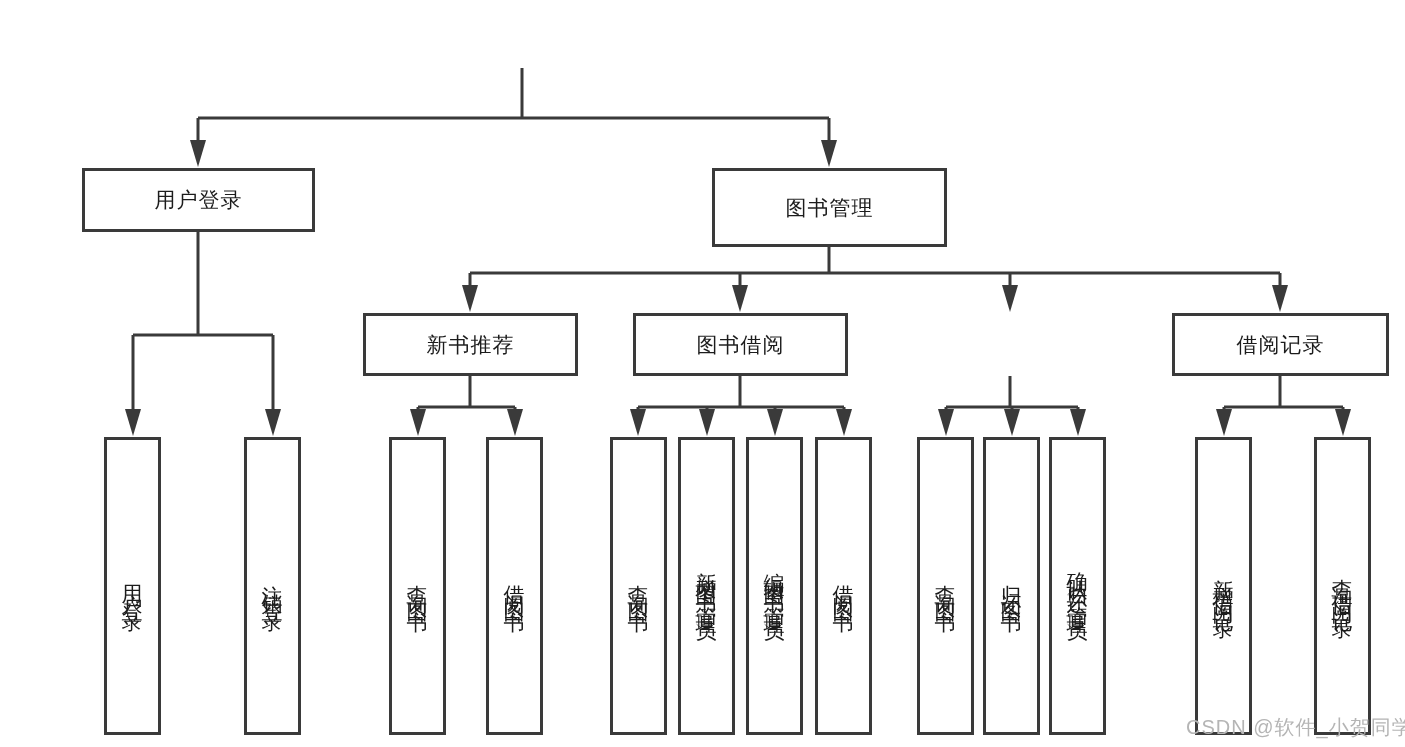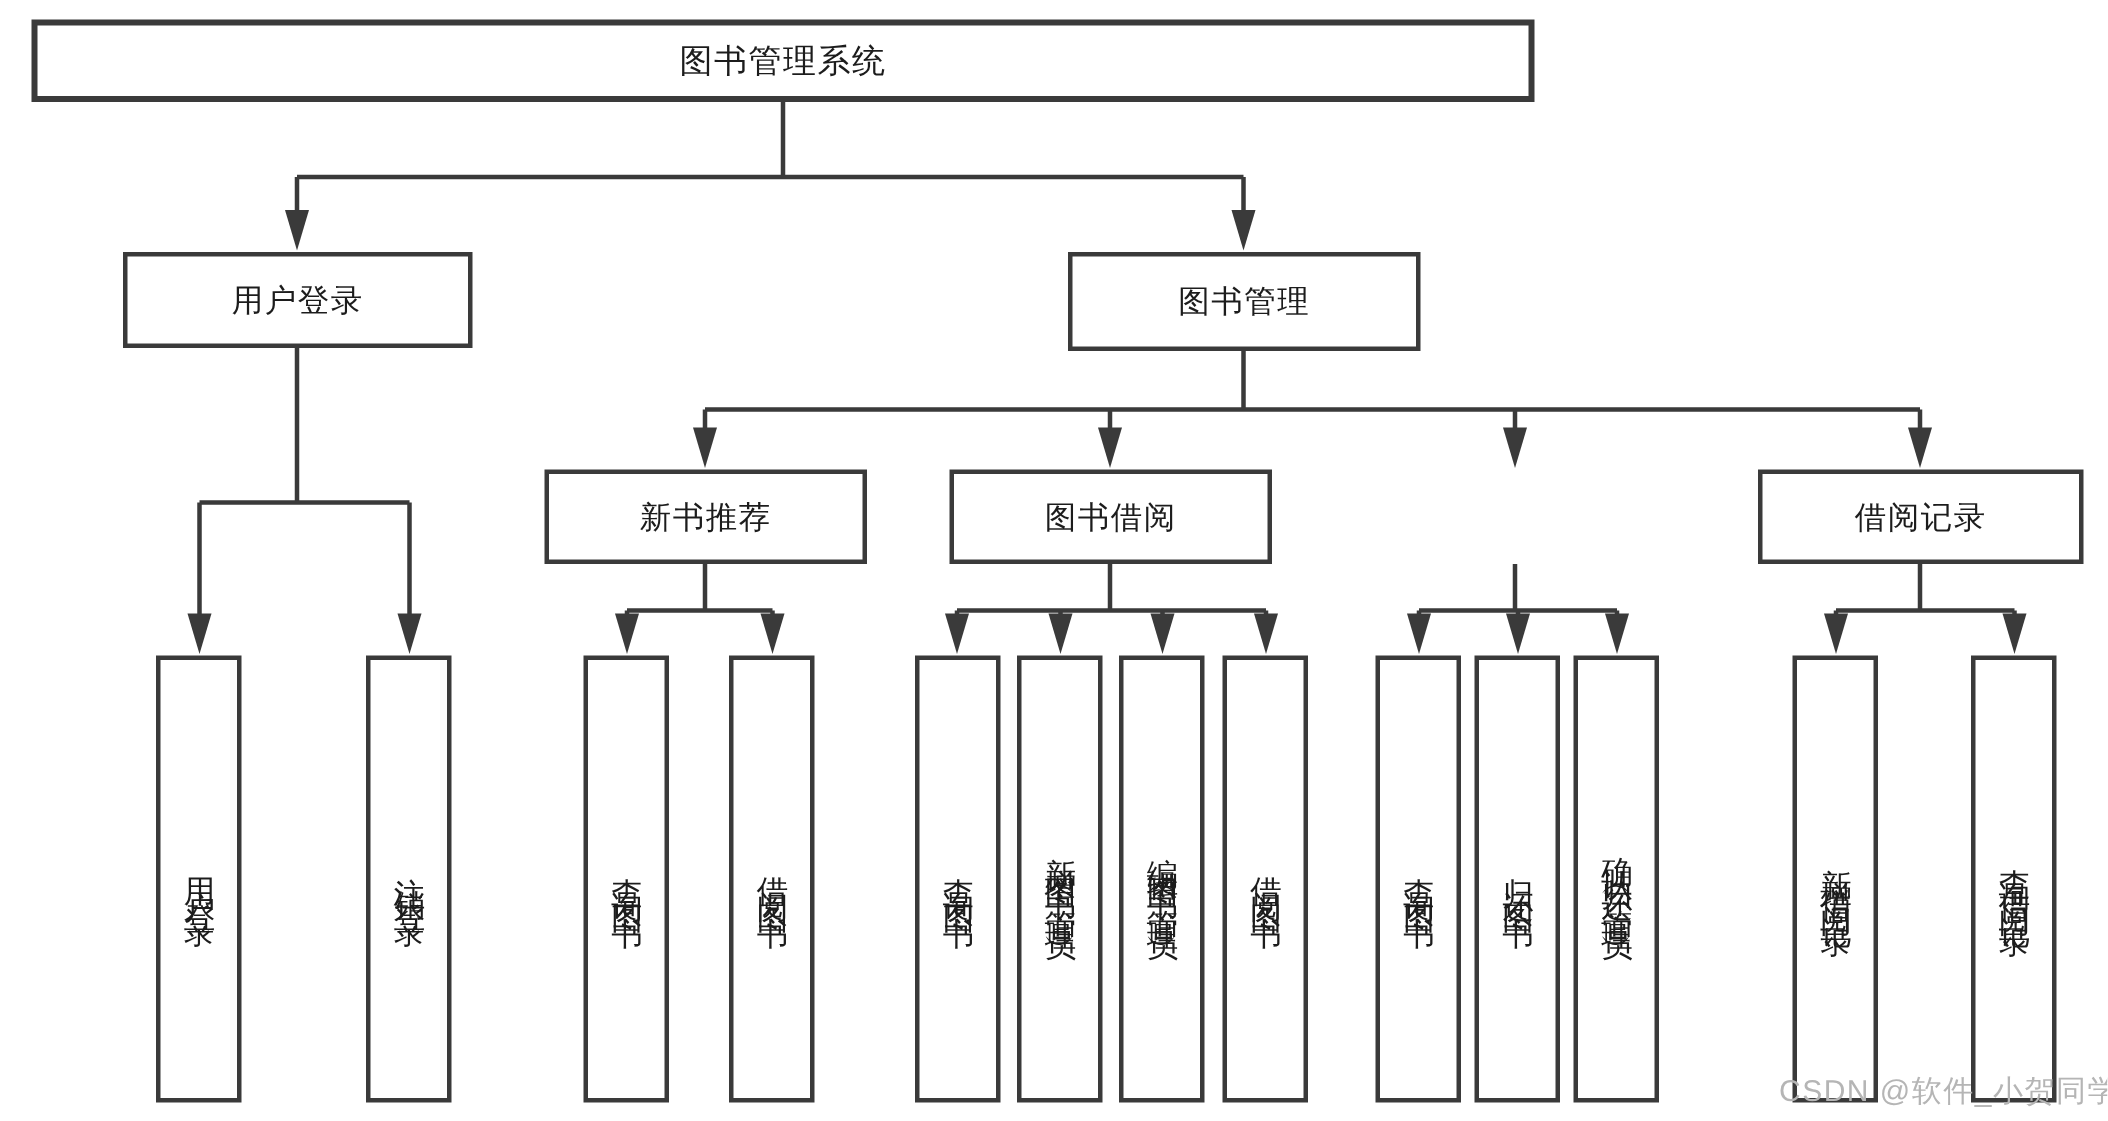--- a/index.html
+++ b/index.html
@@ -67,24 +67,23 @@
     <path class="stroke" d="M1010 376 V407 M946 407 H1078 M946 407 V412 M1012 407 V412 M1078 407 V412"></path>
     <path class="head" d="M938 409 L954 409 L946 436 Z"></path>
     <path class="head" d="M1004 409 L1020 409 L1012 436 Z"></path>
     <path class="head" d="M1070 409 L1086 409 L1078 436 Z"></path>
 
     <path class="stroke" d="M1280 376 V407 M1224 407 H1343 M1224 407 V412 M1343 407 V412"></path>
     <path class="head" d="M1216 409 L1232 409 L1224 436 Z"></path>
     <path class="head" d="M1335 409 L1351 409 L1343 436 Z"></path>
   </svg>
 
-  <div class="box root" style="left:21px;top:13px;width:1002px;height:55px;">图书管理系统</div>
 
   <div class="box" style="left:82px;top:168px;width:233px;height:64px;">用户登录</div>
-  <div class="box" style="left:712px;top:168px;width:235px;height:66px;">图书管理</div>
+  <div class="box" style="left:712px;top:168px;width:235px;height:79px;">图书管理</div>
 
   <div class="box" style="left:633px;top:313px;width:215px;height:63px;">图书借阅</div>
   <div class="box" style="left:363px;top:313px;width:215px;height:63px;">新书推荐</div>
   <div class="box" style="left:1172px;top:313px;width:217px;height:63px;">借阅记录</div>
 
   <div class="vbox" style="left:104px;top:437px;width:57px;height:298px;">用户登录</div>
   <div class="vbox" style="left:244px;top:437px;width:57px;height:298px;">注销登录</div>
 
   <div class="vbox" style="left:389px;top:437px;width:57px;height:298px;">查询图书</div>
   <div class="vbox" style="left:486px;top:437px;width:57px;height:298px;">借阅图书</div>

